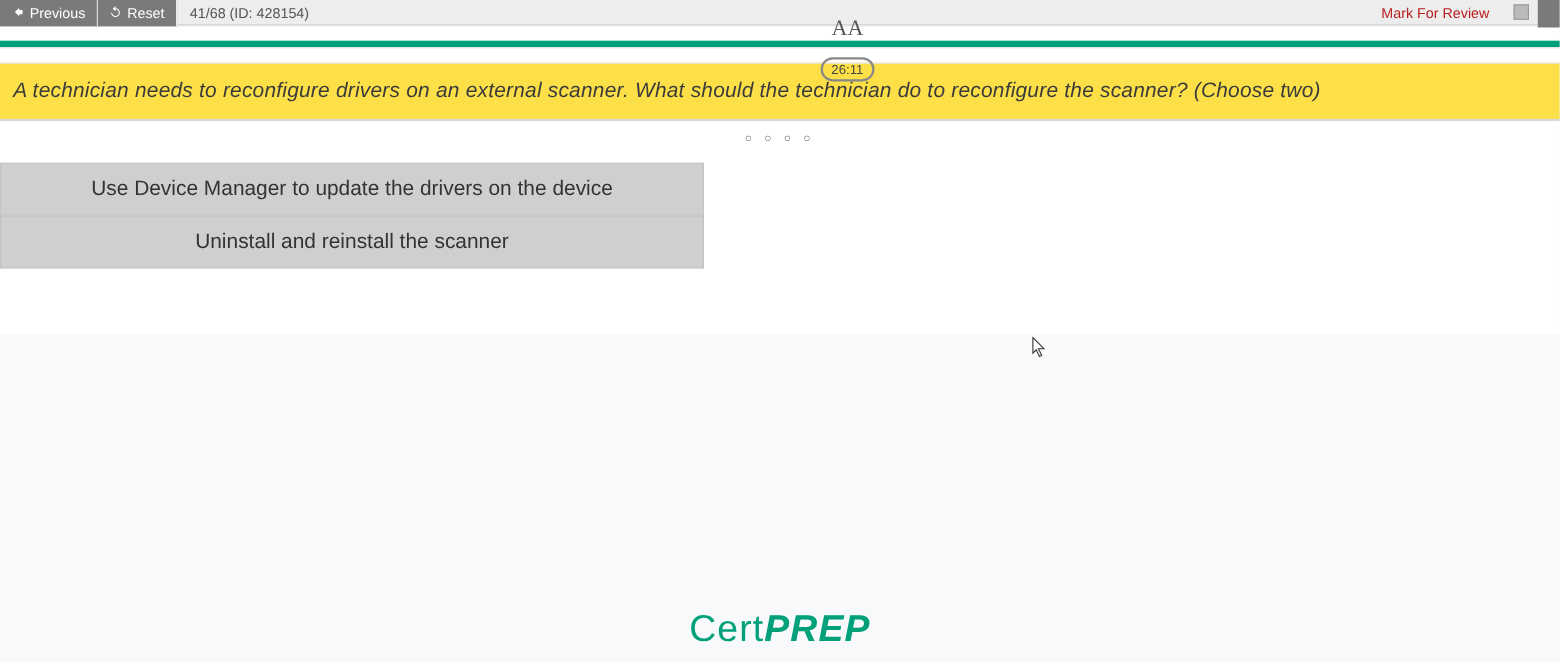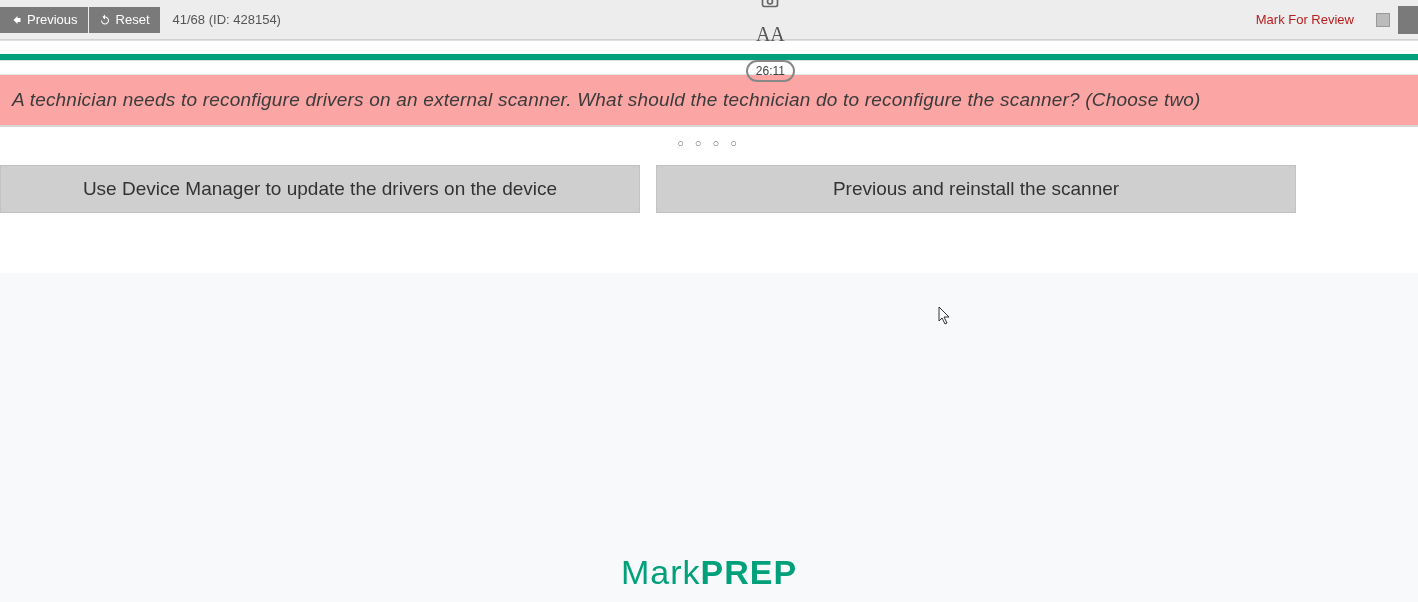--- a/index.html
+++ b/index.html
@@ -5,21 +5,21 @@
   * { margin: 0; padding: 0; box-sizing: border-box; }
   body {
     font-family: Arial, Helvetica, sans-serif;
     width: 1418px;
     height: 602px;
     background: #f7f9fa;
     overflow: hidden;
     position: relative;
   }
   .toolbar {
-    height: 40px;
+    height: 23px;
     background: #ededed;
     display: flex;
     align-items: center;
     border-bottom: 1px solid #d0d0d0;
     font-size: 13px;
     color: #555;
   }
   .tb-btn {
     background: #7a7a7a;
     color: #fff;
@@ -75,21 +75,21 @@
     background: #00a07a;
     width: 100%;
   }
   .divider-space {
     height: 14px;
     background: #fff;
     width: 100%;
     border-top: 1px solid #e0e0e0;
   }
   .question-row {
-    background: #fca5a5;
+    background: #fde047;
     border-bottom: 1px solid #d7d7d7;
     border-top: 1px solid #e8e8e8;
     padding: 14px 12px;
   }
   .question-text {
     font-style: italic;
     font-size: 19px;
     color: #3b3b3b;
     letter-spacing: 0.2px;
   }
@@ -99,23 +99,21 @@
   }
   .targets {
     text-align: center;
     padding: 10px 0 6px;
     color: #666;
     letter-spacing: 4px;
     font-size: 11px;
   }
   .answers {
     display: flex;
-    flex-direction: row;
-    align-items: center;
-    gap: 16px;
+    flex-direction: column;
     padding: 10px 0 60px;
   }
   .answer {
     width: 640px;
     min-height: 48px;
     background: #cfcfcf;
     display: flex;
     align-items: center;
     justify-content: center;
     text-align: center;
@@ -130,21 +128,21 @@
     position: absolute;
     left: 0; right: 0;
     bottom: 10px;
   }
   .logo-main {
     font-size: 34px;
     color: #00a07a;
     letter-spacing: 1px;
     font-weight: 400;
   }
-  .logo-main .bold { font-weight: 700; }
+  .logo-main .bold { font-weight: 700; font-style: italic; }
   .logo-sub {
     border-top: 1px solid #ccc;
     margin: 4px auto 0;
     width: 240px;
     padding-top: 4px;
     letter-spacing: 6px;
     font-size: 13px;
     color: #666;
   }
   .aa { font-family: serif; font-size: 20px; color: #555; }
@@ -211,26 +209,26 @@
   <div class="question-text">A technician needs to reconfigure drivers on an external scanner. What should the technician do to reconfigure the scanner? (Choose two)</div>
 </div>
 
 <div class="content">
   <div class="targets">○ ○ ○ ○</div>
   <div class="answers">
     <div class="answer">
         <span>Use Device Manager to update the drivers on the device</span>
       </div>
     <div class="answer">
-        <span>Previous and reinstall the scanner</span>
+        <span>Uninstall and reinstall the scanner</span>
       </div>
   </div>
 </div>
 
 <div class="logo-wrap">
   <div class="logo-main">
-    <span>Mark</span><span class="bold">PREP</span>
+    <span>Cert</span><span class="bold">PREP</span>
   </div>
 </div>
 
 <svg class="cursor-img" viewBox="0 0 16 20">
   <path d="M3 1 L3 15 L6 12 L9 18 L11 17 L8 11 L13 11 Z" fill="#fff" stroke="#333" stroke-width="1"></path>
 </svg>
 
 </body></html>

